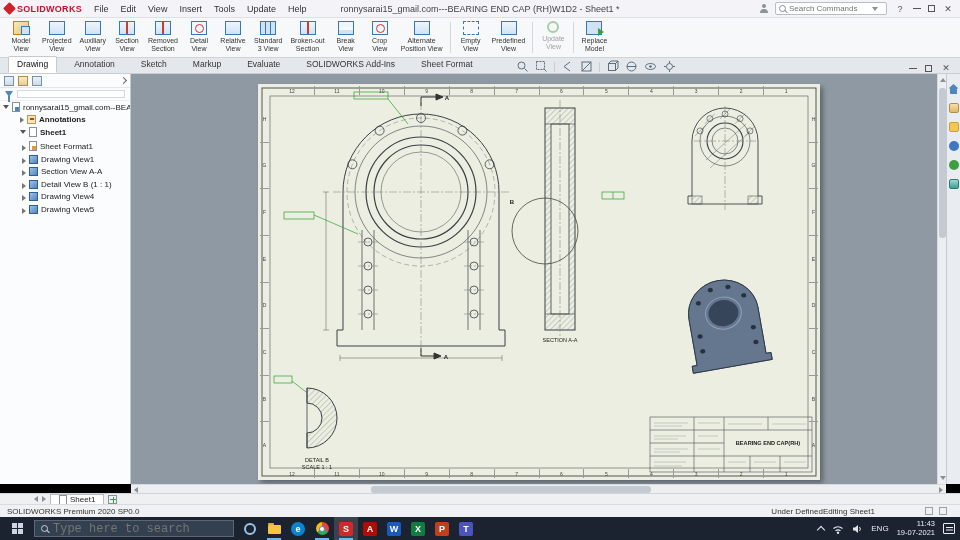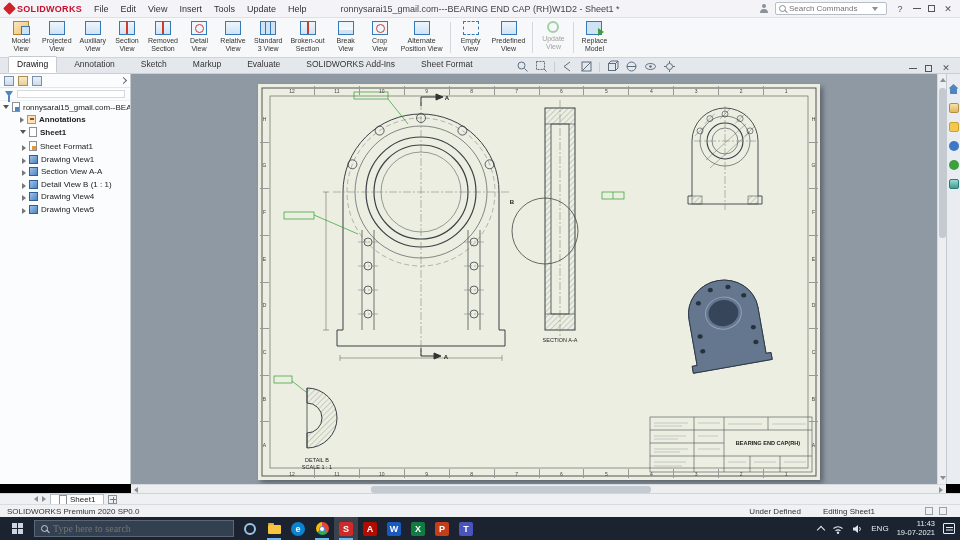--- a/index.html
+++ b/index.html
@@ -124,31 +124,31 @@
   
   .sheettabs { position:absolute; top:493px; left:0; width:960px; height:11px; background:#eef0f2; border-top:1px solid #d0d4d8; display:flex; align-items:center; gap:4px; padding-left:34px; font-size:8px; }
   .stab { background:#fff; border:1px solid #b8bec6; border-bottom:none; padding:0 8px; line-height:10px; display:flex; align-items:center; gap:3px; color:#222; }
   .addsheet { width:9px; height:9px; border:1px solid #8a9098; position:relative; }
   .addsheet::before { content:""; position:absolute; left:3.5px; top:1px; width:1px; height:6px; background:#3f9e3f; }
   .addsheet::after { content:""; position:absolute; left:1px; top:3.5px; width:6px; height:1px; background:#3f9e3f; }
 
   
   .statusbar { position:absolute; top:504px; left:0; width:960px; height:13px; background:#f0f1f3; border-top:1px solid #d8dbdf; display:flex; align-items:center; padding:0 7px; font-size:8px; color:#333; }
   .sb-state { margin-left:auto; }
-  .sb-mode { margin-left:22px; margin-right:50px; }
+  .sb-mode { margin-right:50px; }
   .sb-ic { width:8px; height:8px; border:1px solid #9aa0a6; margin-right:6px; }
 
   
   .taskbar { position:absolute; top:517px; left:0; width:960px; height:23px; background:#1b2330; display:flex; align-items:center; }
   .startbtn { width:34px; height:23px; display:flex; align-items:center; justify-content:center; }
   .winlogo { width:11px; height:11px; display:grid; grid-template-columns:5px 5px; grid-template-rows:5px 5px; gap:1px; }
   .winlogo span { background:#cdd6e0; }
   .tbsearch { width:200px; height:17px; background:#33404f; border:1px solid #5a6678; display:flex; align-items:center; gap:5px; padding:0 6px; }
   .tbsearch .mag { border-color:#c8d0da; } .tbsearch .mag::after { background:#c8d0da; }
-  .tbsearch input { background:transparent; border:none; outline:none; color:#aab4bf; font-size:10px; width:150px; font-family:Liberation Serif, serif; }
+  .tbsearch input { background:transparent; border:none; outline:none; color:#aab4bf; font-size:12px; width:150px; font-family:Liberation Mono, monospace; }
   .tbicons { display:flex; align-items:center; margin-left:4px; }
   .tbi { width:24px; height:23px; display:flex; align-items:center; justify-content:center; position:relative; }
   .tbi.running::after { content:""; position:absolute; bottom:0; left:5px; right:5px; height:2px; background:#6cb8f0; }
   .tbi.activeapp { background:rgba(255,255,255,.14); }
   .appglyph { width:14px; height:14px; border-radius:2px; color:#fff; font-size:9px; font-weight:bold; display:flex; align-items:center; justify-content:center; }
   .cortana { width:12px; height:12px; border:2px solid #9cc3e5; border-radius:50%; }
   .folder { width:13px; height:9px; background:#f8c540; border-radius:1px; position:relative; margin-top:2px; }
   .folder::before { content:""; position:absolute; top:-2px; left:0; width:6px; height:2px; background:#e5ad2a; border-radius:1px 1px 0 0; }
   .chrome { width:13px; height:13px; border-radius:50%; background:conic-gradient(#ea4335 0 33%, #34a853 33% 66%, #fbbc05 66% 100%); position:relative; }
   .chrome::after { content:""; position:absolute; inset:3.5px; background:#fff; border:1px solid #4285f4; border-radius:50%; }

